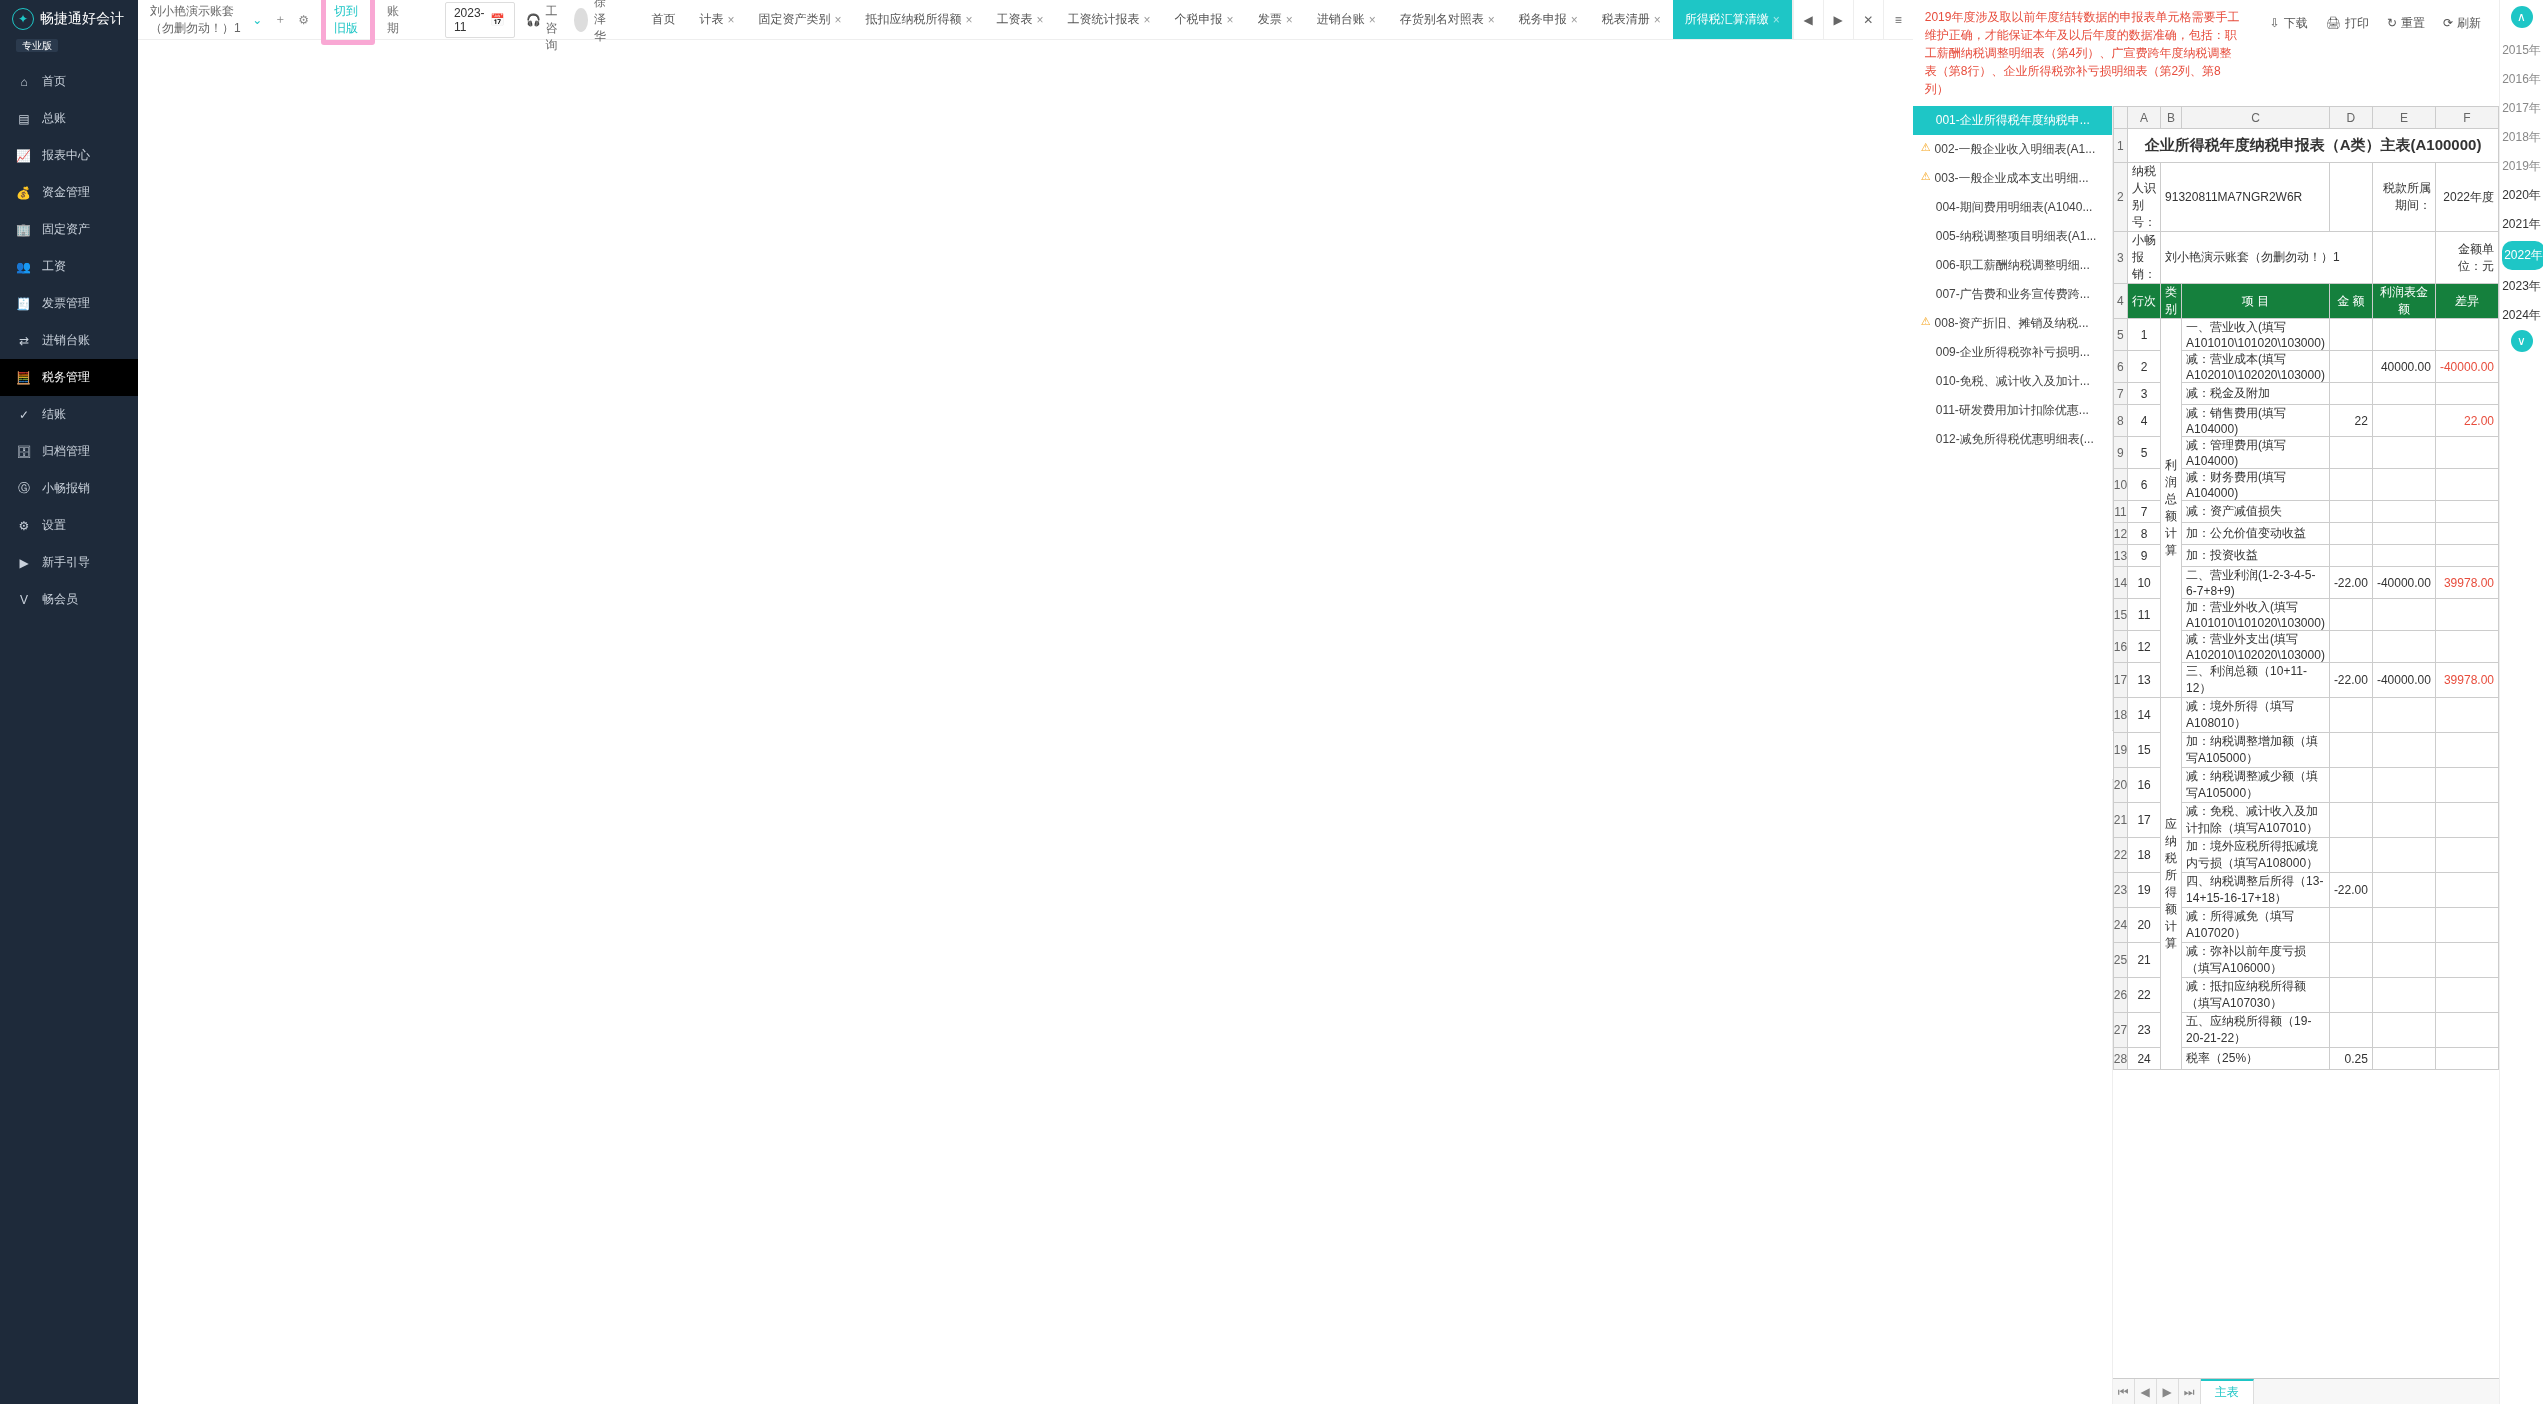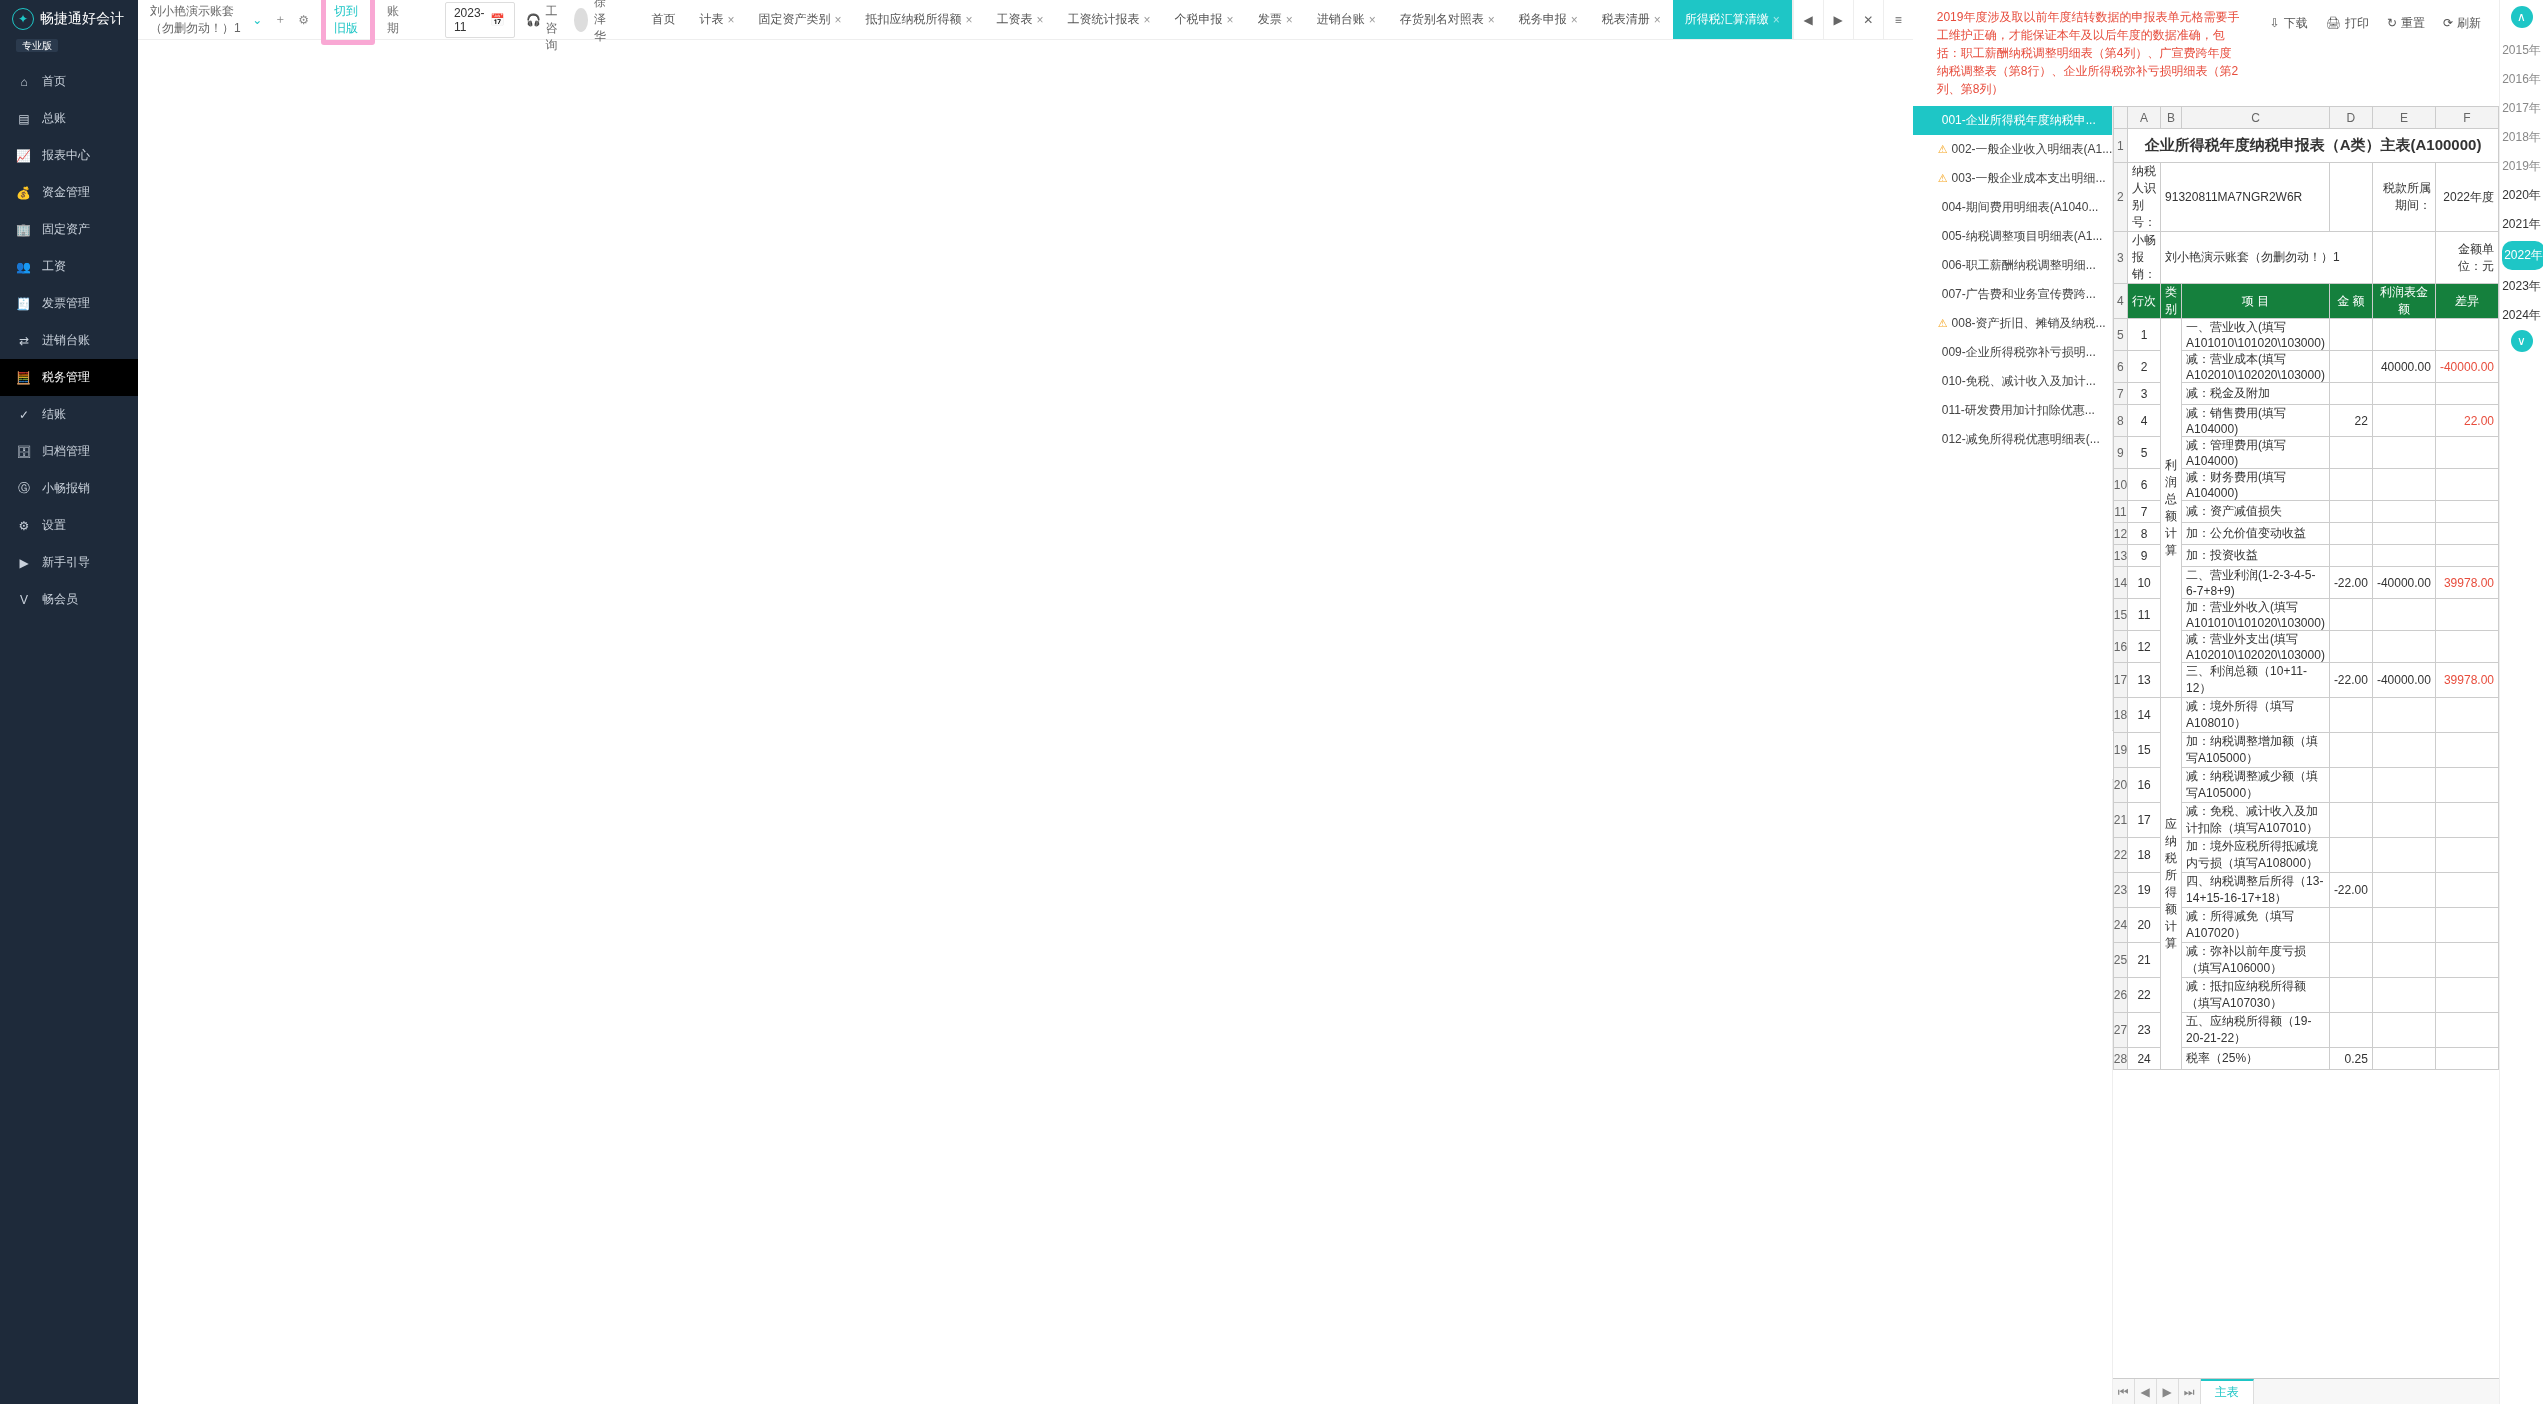--- a/index.html
+++ b/index.html
@@ -38,21 +38,21 @@
 .tab-nav { display: flex; align-items: center; gap: 0; border-left: 1px solid #eee; }
 .tab-nav-btn { width: 30px; height: 40px; display: flex; align-items: center; justify-content: center; cursor: pointer; color: #666; border-left: 1px solid #eee; }
 
 
 .content { flex: 1; display: flex; min-height: 0; position: relative; }
 
 
 .leftcol { width: 200px; border-right: 1px solid #eee; display: flex; flex-direction: column; position: relative; }
 .warning-band { padding: 8px 12px; color: #e74c3c; font-size: 12px; line-height: 1.5; }
 .report-list { overflow-y: auto; }
-.report-item { padding: 6px 25px; cursor: pointer; white-space: nowrap; overflow: hidden; text-overflow: ellipsis; color: #444; display: flex; align-items: center; gap: 4px; }
+.report-item { padding: 6px 8px; cursor: pointer; white-space: nowrap; overflow: hidden; text-overflow: ellipsis; color: #444; display: flex; gap: 4px; }
 .report-item.active { background: #1ec6c6; color: #fff; }
 .rl-warn { color: #f5a623; font-size: 11px; }
 .collapse-handle { position: absolute; right: -10px; top: 50%; transform: translateY(-50%); width: 10px; height: 50px; background: #fff; border: 1px solid #ddd; border-left: 0; display: flex; align-items: center; justify-content: center; cursor: pointer; color: #888; font-size: 10px; }
 
 
 .sheet-area { flex: 1; display: flex; flex-direction: column; min-width: 0; position: relative; }
 .sheet-toolbar { height: 46px; display: flex; align-items: center; justify-content: flex-end; gap: 18px; padding: 0 18px; color: #555; }
 .sheet-toolbar .tbtn { display: flex; align-items: center; gap: 4px; cursor: pointer; }
 .sheet-scroll { flex: 1; overflow: auto; position: relative; }
 table.sheet { border-collapse: collapse; table-layout: fixed; }
@@ -70,21 +70,21 @@
 .sheet-tab-nav span { width: 22px; display: flex; align-items: center; justify-content: center; border-right: 1px solid #ddd; color: #888; cursor: pointer; }
 .sheet-tab { padding: 0 14px; display: flex; align-items: center; border-right: 1px solid #ddd; background: #fff; border-top: 2px solid #1ec6c6; color: #1ec6c6; cursor: pointer; }
 
 
 .year-rail { width: 44px; border-left: 1px solid #eee; display: flex; flex-direction: column; align-items: center; padding-top: 6px; gap: 0; }
 .year-rail .round { width: 22px; height: 22px; border-radius: 50%; background: #1ec6c6; color: #fff; display: flex; align-items: center; justify-content: center; font-size: 12px; margin-bottom: 8px; cursor: pointer; }
 .year-item { padding: 6px 0; color: #888; cursor: pointer; font-size: 12px; width: 100%; text-align: center; }
 .year-item.dark { color: #333; }
 .year-item.active { background: #1ec6c6; color: #fff; border-radius: 10px; margin: 2px 2px; }
 
-.warning-wrap { display: flex; margin-left: 12px; }
+.warning-wrap { display: flex; }
 .warning-wrap .leftw { flex: 1; }
 </style>
 </head>
 <body>
 
 <div class="app">
 
   <aside class="sidebar">
     <div class="logo-area">
       <span class="logo-icon">✦</span>

